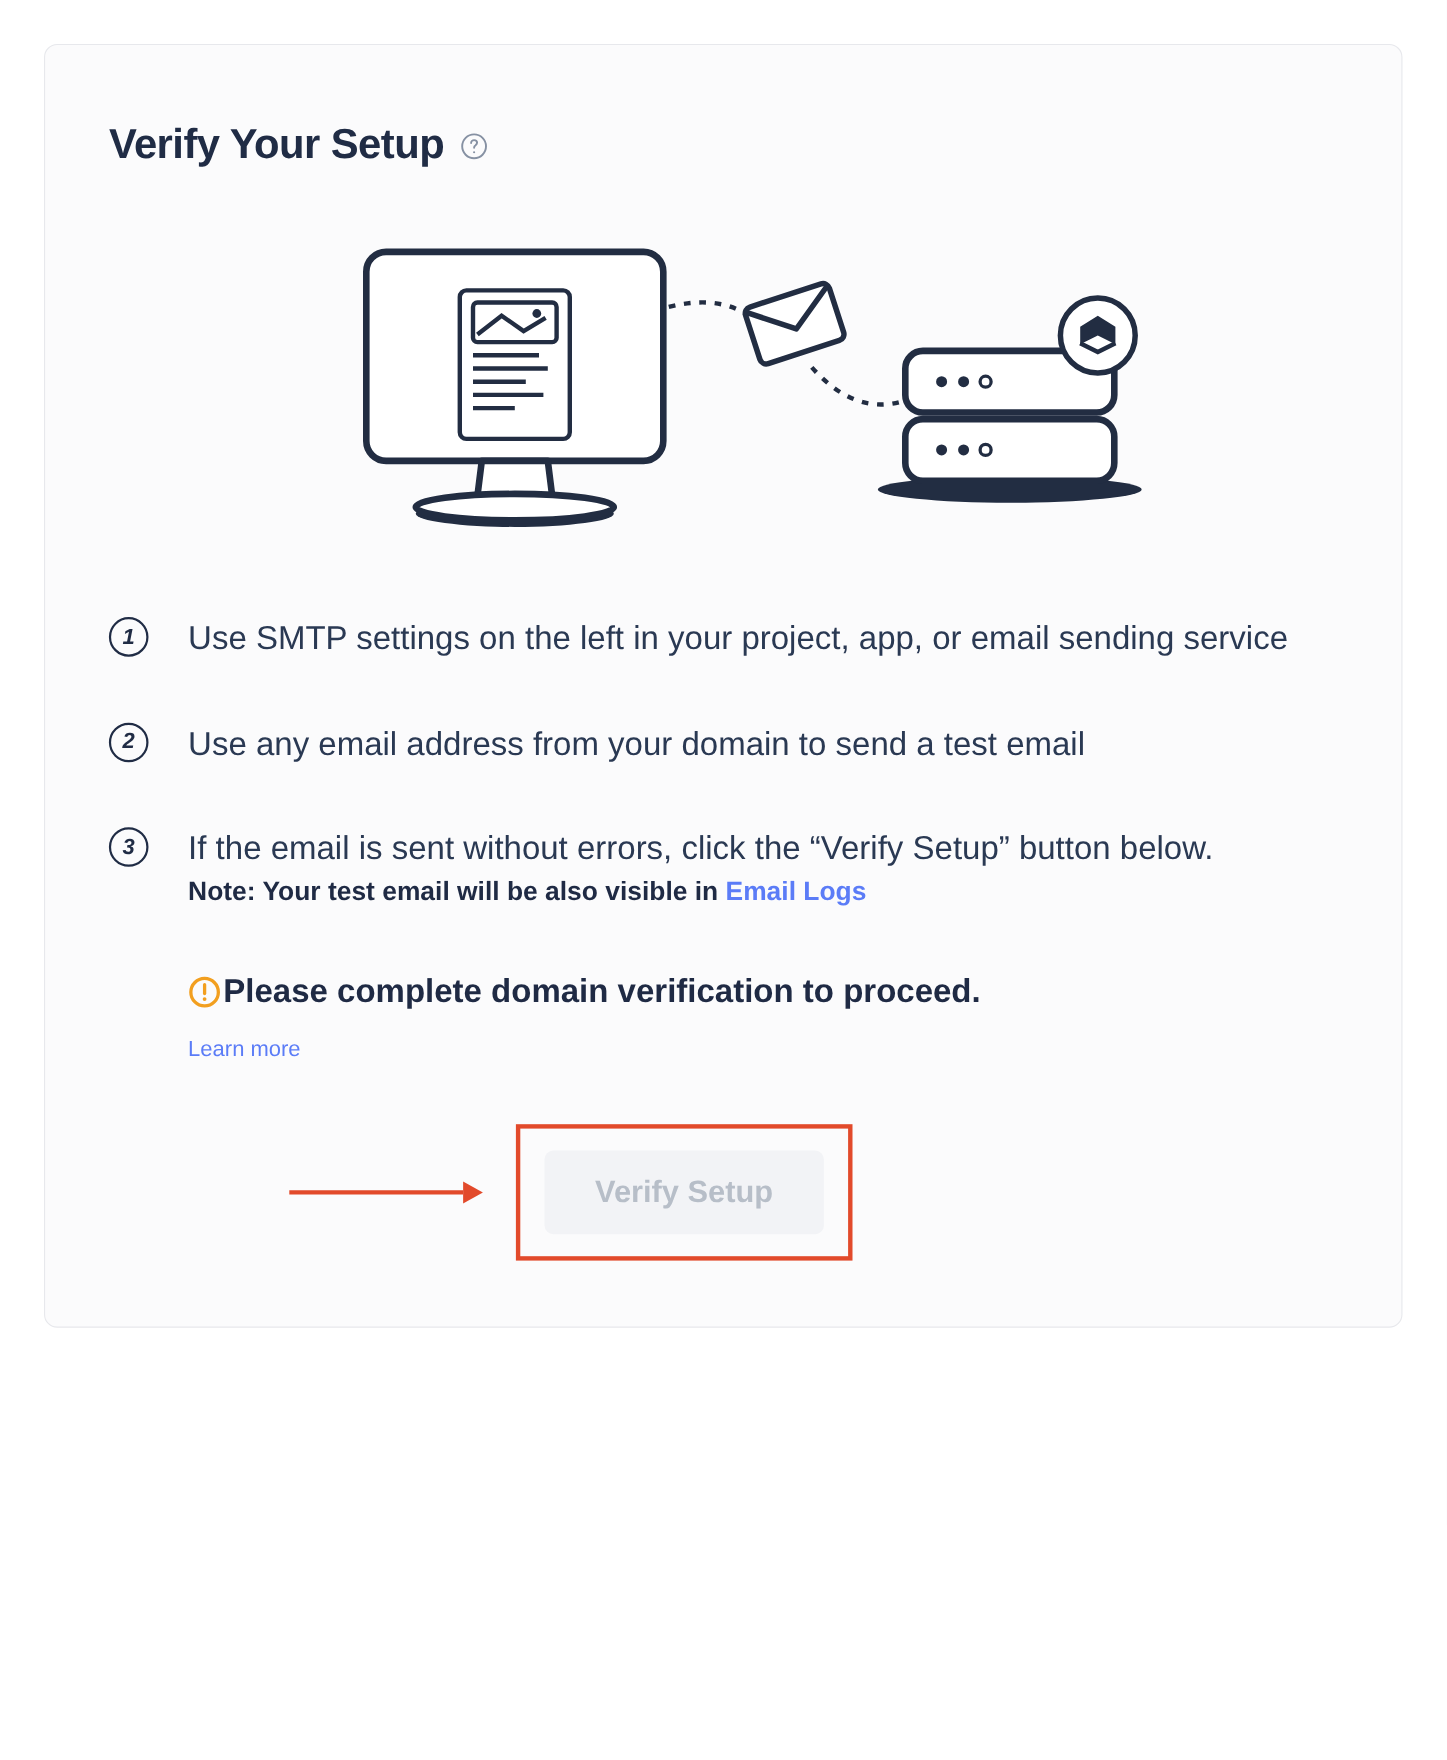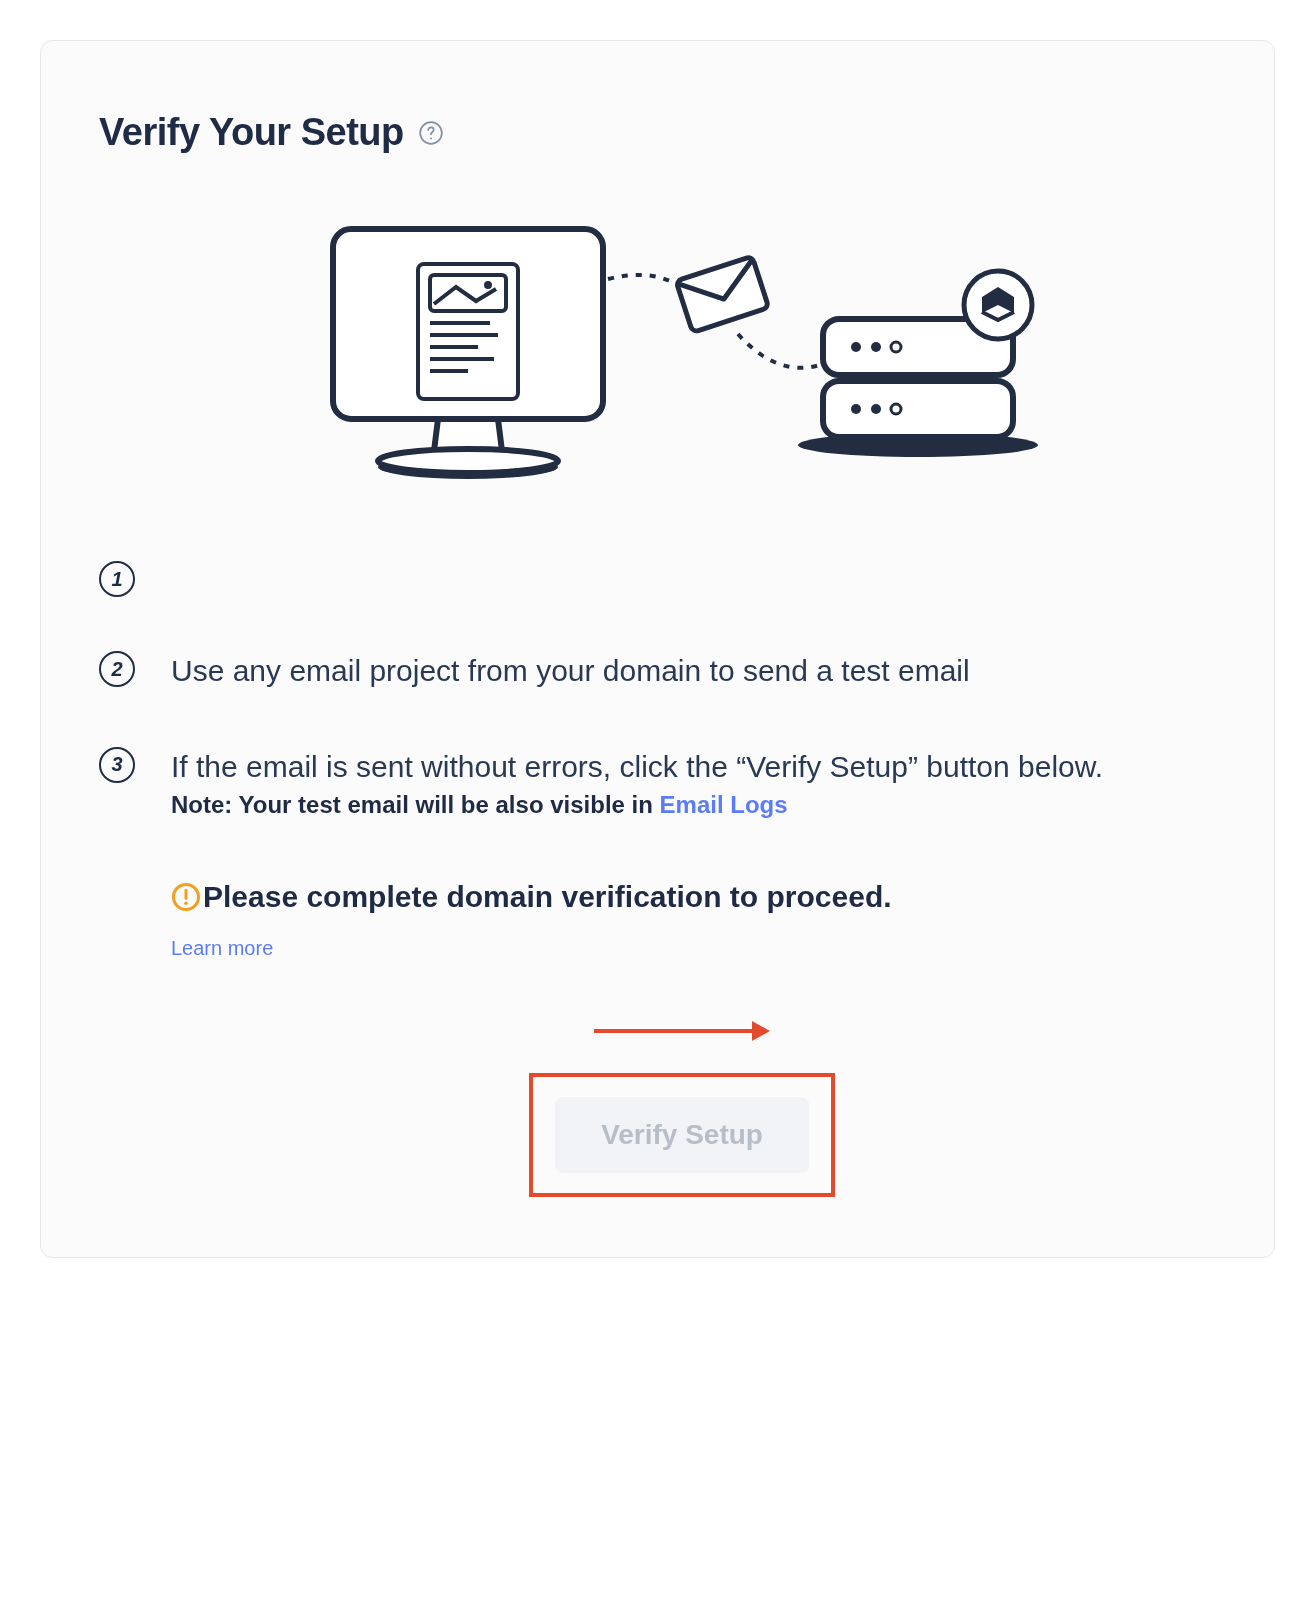--- a/index.html
+++ b/index.html
@@ -63,21 +63,20 @@
     .warn-icon svg { width: 30px; height: 30px; }
     .warn-text { font-size: 30px; font-weight: 700; color: #1f2a44; }
     .learn-more { display: inline-block; margin-top: 16px; color: #5b7cf7; text-decoration: none; font-size: 20px; font-weight: 500; }
     .action-row {
       margin-top: 50px;
       display: flex;
       align-items: center;
       gap: 28px;
       justify-content: flex-start;
       padding-left: 90px;
-      flex-direction: column;
     }
     .arrow { display:inline-flex; align-items:center; }
     .arrow svg { width: 180px; height: 28px; }
     .btn-frame {
       border: 4px solid #e24a2b;
       padding: 20px 22px;
       display: inline-flex;
     }
     .verify-btn {
       background: #f2f3f6;
@@ -154,25 +153,26 @@
         <path d="M704 88 L720 78 L736 88 L736 104 L720 96 L704 104 Z" fill="#222d42"></path>
         <path d="M704 103 L720 111 L736 103" fill="none" stroke="#222d42" stroke-width="4"></path>
       </g>
     </svg>
   </div>
 
   <div class="steps">
 
     <div class="step">
       <div class="step-num">1</div>
+      <div class="step-body">Use SMTP settings on the left in your project, app, or email sending service</div>
     </div>
 
     <div class="step">
       <div class="step-num">2</div>
-      <div class="step-body">Use any email project from your domain to send a test email</div>
+      <div class="step-body">Use any email address from your domain to send a test email</div>
     </div>
 
     <div class="step">
       <div class="step-num">3</div>
       <div class="step-body">
         <div>If the email is sent without errors, click the “Verify Setup” button below.</div>
         <div class="note-line">
           <span>Note: Your test email will be also visible in </span><a href="#" class="link">Email Logs</a>
         </div>
 

